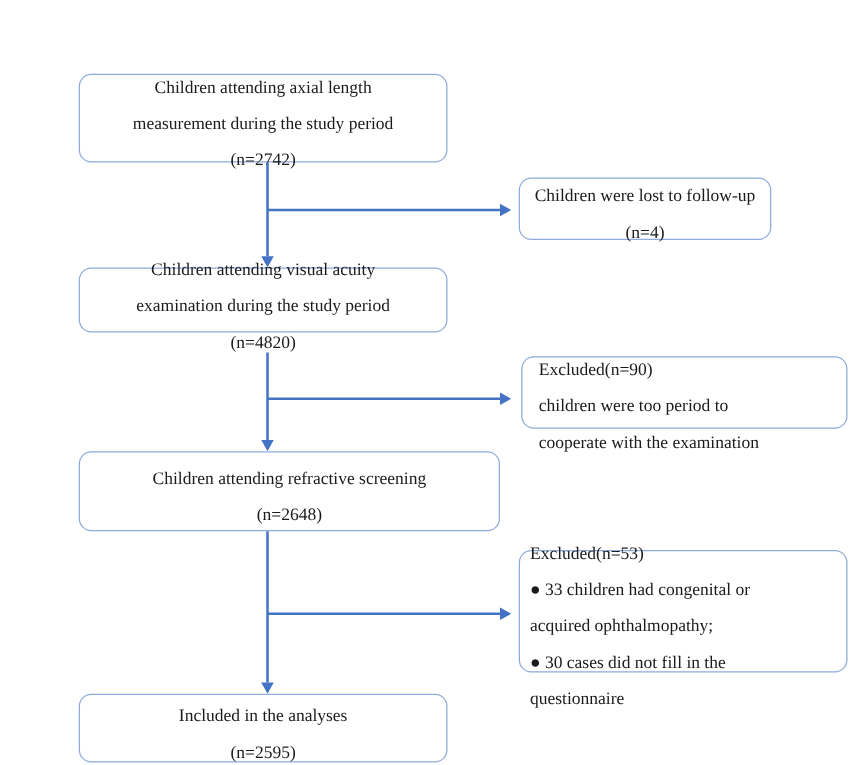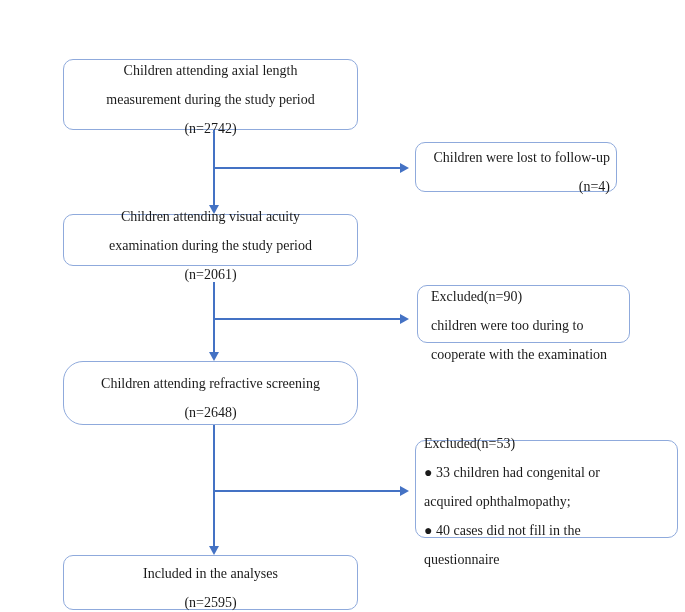--- a/index.html
+++ b/index.html
@@ -56,24 +56,24 @@
   }
   .arrow-right {
     position: absolute;
     width: 0; height: 0;
     border-top: 5px solid transparent;
     border-bottom: 5px solid transparent;
     border-left: 9px solid var(--arrow, #4472C4);
   }
   
   #box0 { left: 63px;  top: 37px;  width: 295px; height: 71px; }
-  #box1 { left: 415px; top: 120px; width: 202px; height: 50px; align-items: flex-end; }
+  #box1 { left: 415px; top: 120px; width: 202px; height: 50px; }
   #box2 { left: 63px;  top: 192px; width: 295px; height: 52px; }
-  #box3 { left: 417px; top: 263px; width: 213px; height: 58px; padding: 14px 4px 2px 13px; }
-  #box4 { left: 63px;  top: 339px; width: 295px; height: 64px; border-radius: 20px; }
+  #box3 { left: 417px; top: 263px; width: 261px; height: 58px; padding: 14px 4px 2px 13px; }
+  #box4 { left: 63px;  top: 339px; width: 337px; height: 64px; }
   #box5 { left: 415px; top: 418px; width: 263px; height: 98px; padding: 16px 4px 2px 8px; }
   #box6 { left: 63px;  top: 533px; width: 295px; height: 55px; }
 </style>
 </head>
 <body>
 
 <div class="canvas">
 
   <div class="fc-box center" id="box0">
     <div>Children attending axial length</div>
@@ -82,39 +82,39 @@
   </div>
 
   <div class="fc-box center" id="box1">
     <div>Children were lost to follow-up</div>
     <div>(n=4)</div>
   </div>
 
   <div class="fc-box center" id="box2">
     <div>Children attending visual acuity</div>
     <div>examination during the study period</div>
-    <div>(n=2061)</div>
+    <div>(n=4820)</div>
   </div>
 
   <div class="fc-box left" id="box3">
     <div>Excluded(n=90)</div>
-    <div>children were too during to</div>
+    <div>children were too period to</div>
     <div>cooperate with the examination</div>
   </div>
 
   <div class="fc-box center" id="box4">
     <div>Children attending refractive screening</div>
     <div>(n=2648)</div>
   </div>
 
   <div class="fc-box left" id="box5">
     <div>Excluded(n=53)</div>
     <div>● 33 children had congenital or</div>
     <div>acquired ophthalmopathy;</div>
-    <div>● 40 cases did not fill in the</div>
+    <div>● 30 cases did not fill in the</div>
     <div>questionnaire</div>
   </div>
 
   <div class="fc-box center" id="box6">
     <div>Included in the analyses</div>
     <div>(n=2595)</div>
   </div>
 
   <div class="line-v" style="left:213px; top:108px; height:75px;"></div>
   <div class="arrow-down" style="left:209px; top:183px;"></div>

